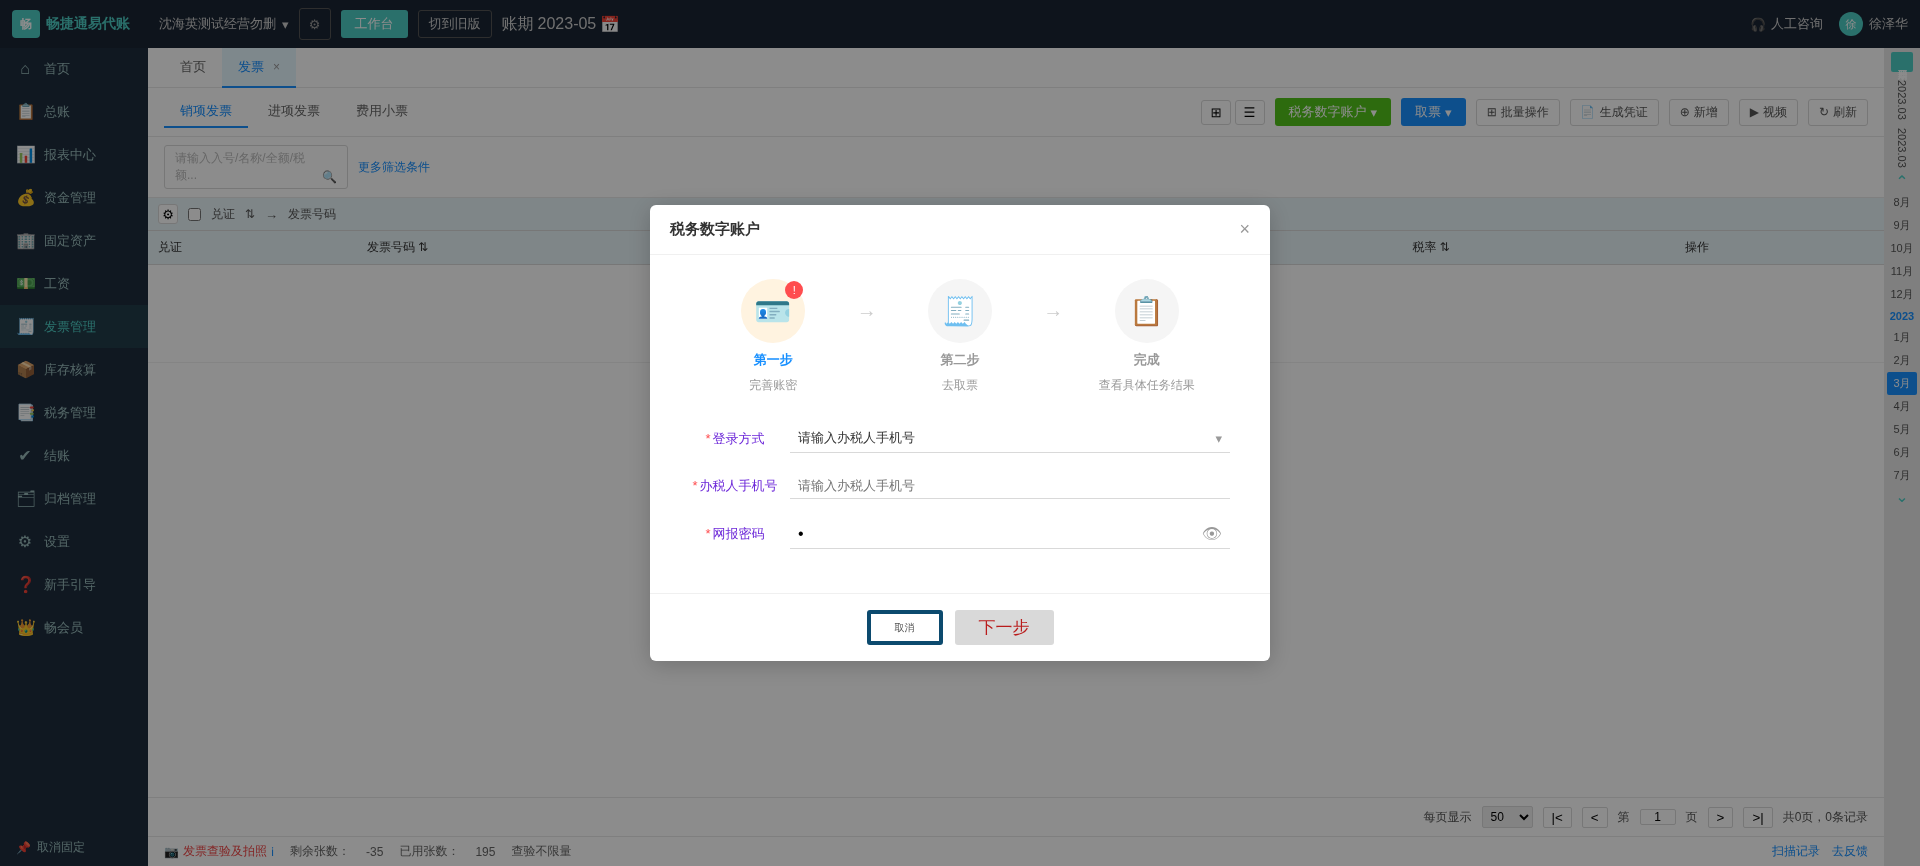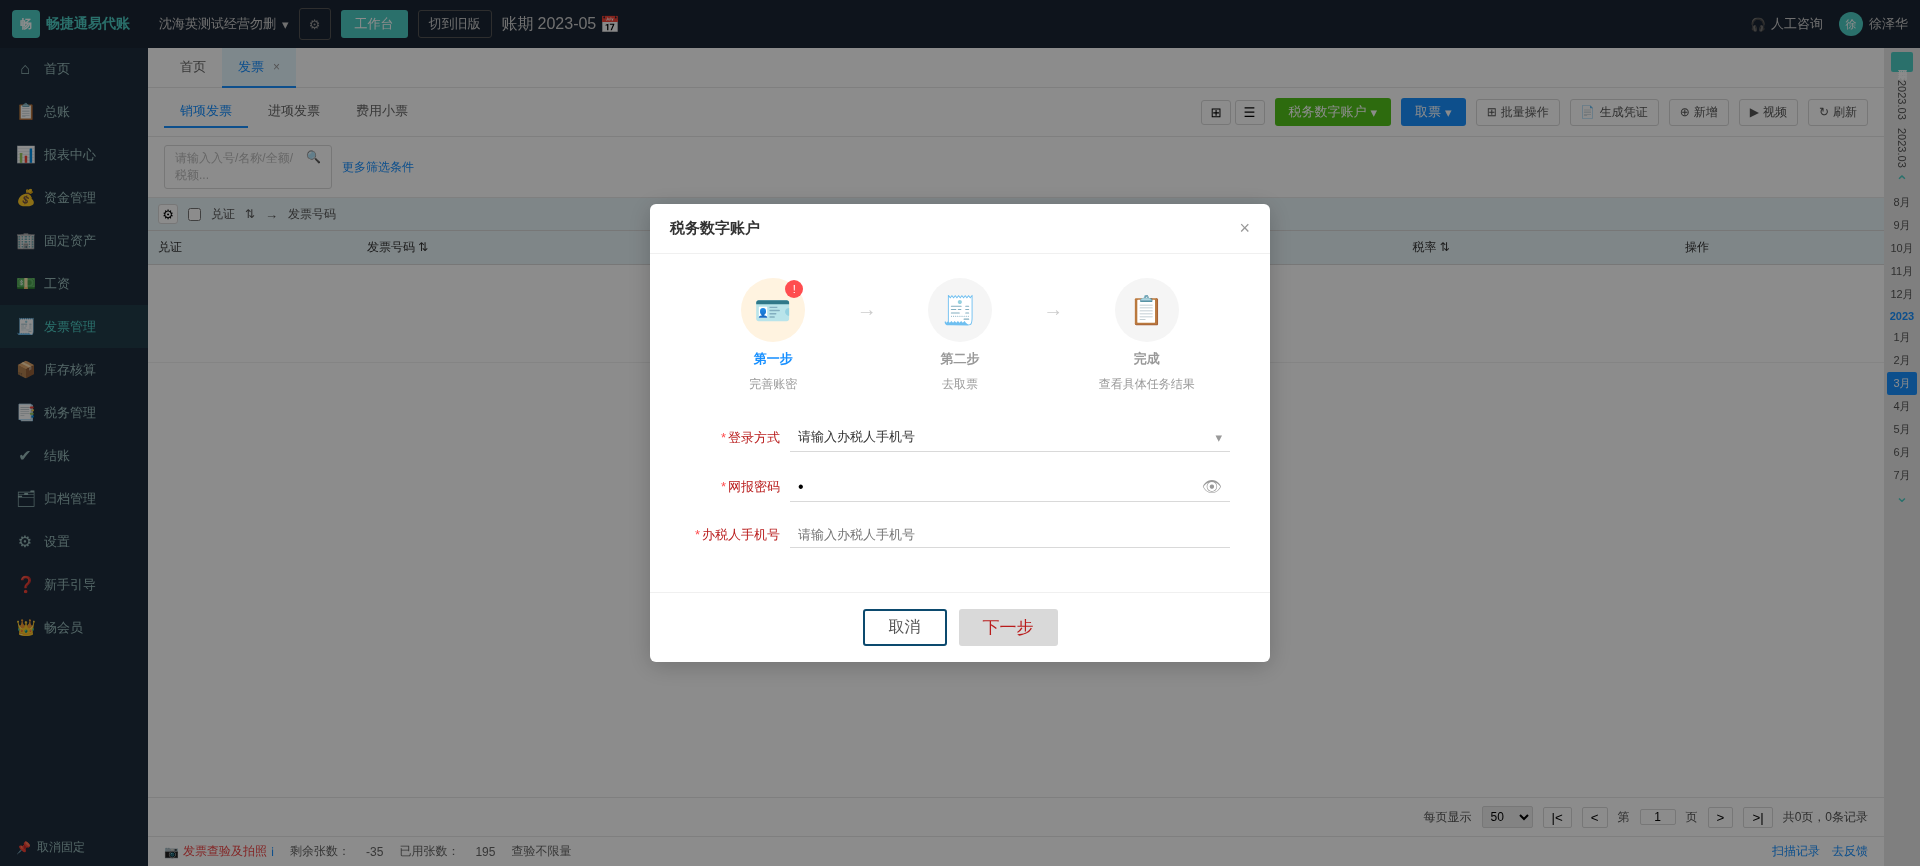--- a/index.html
+++ b/index.html
@@ -37,21 +37,21 @@
     .sub-tabs { display: flex; gap: 4px; }
     .sub-tab { padding: 6px 16px; cursor: pointer; font-size: 13px; color: #666; border-bottom: 2px solid transparent; }
     .sub-tab.active { color: #1890ff; border-bottom-color: #1890ff; }
     .header-right { margin-left: auto; display: flex; align-items: center; gap: 10px; }
     .btn-tax-digital { background: #52c41a; color: white; border: none; padding: 5px 14px; border-radius: 3px; cursor: pointer; font-size: 13px; display: flex; align-items: center; gap: 4px; }
     .btn-fetch { background: #1890ff; color: white; border: none; padding: 5px 14px; border-radius: 3px; cursor: pointer; font-size: 13px; display: flex; align-items: center; gap: 4px; }
     .btn-action { background: transparent; color: #555; border: 1px solid #d9d9d9; padding: 4px 10px; border-radius: 3px; cursor: pointer; font-size: 12px; display: flex; align-items: center; gap: 4px; }
 
     
     .filter-bar { display: flex; align-items: center; background: #fff; padding: 8px 16px; border-bottom: 1px solid #e8e8e8; gap: 10px; flex-shrink: 0; }
-    .search-input { border: 1px solid #d9d9d9; border-radius: 3px; padding: 4px 10px; font-size: 12px; width: 168px; color: #999; display: flex; align-items: flex-start; gap: 6px; }
+    .search-input { border: 1px solid #d9d9d9; border-radius: 3px; padding: 4px 10px; font-size: 12px; width: 184px; color: #999; display: flex; align-items: flex-end; gap: 6px; }
     .filter-link { color: #1890ff; font-size: 12px; cursor: pointer; }
 
     
     .table-container { flex: 1; overflow: auto; background: #fff; margin: 0; }
     .data-table { width: 100%; border-collapse: collapse; font-size: 12px; }
     .data-table th { background: #e8f4f8; padding: 8px 10px; text-align: left; border-bottom: 1px solid #d9d9d9; color: #333; white-space: nowrap; font-weight: normal; }
     .data-table td { padding: 8px 10px; border-bottom: 1px solid #f0f0f0; color: #555; white-space: nowrap; }
     .table-toolbar { display: flex; align-items: center; background: #e8f4f8; padding: 6px 10px; gap: 10px; flex-shrink: 0; border-bottom: 1px solid #d9d9d9; }
 
     
@@ -83,31 +83,31 @@
     .step-icon-wrap.active { background: #fff3e0; }
     .step-icon-wrap.inactive { background: #f5f5f5; }
     .step-badge { position: absolute; top: 2px; right: 2px; width: 18px; height: 18px; background: #ff4d4f; border-radius: 50%; color: white; font-size: 11px; display: flex; align-items: center; justify-content: center; }
     .step-title { font-size: 13px; color: #1890ff; font-weight: bold; }
     .step-title.inactive { color: #999; }
     .step-desc { font-size: 12px; color: #999; }
     .step-arrow { display: flex; align-items: center; padding-top: 20px; color: #ccc; font-size: 20px; }
 
     
     .form-row { display: flex; align-items: center; margin-bottom: 20px; gap: 10px; }
-    .form-label { width: 90px; text-align: right; font-size: 13px; color: #b91c1c; flex-shrink: 0; }
+    .form-label { width: 90px; text-align: center; font-size: 13px; color: #6d28d9; flex-shrink: 0; }
     .form-label-required::before { content: '*'; color: #ff4d4f; margin-right: 2px; }
     .form-select { display: flex; align-items: center; justify-content: space-between; border-bottom: 1px solid #d9d9d9; padding: 5px 8px; flex: 1; cursor: pointer; }
     .form-select-val { color: #333; font-size: 13px; }
     .pwd-field { display: flex; align-items: center; border-bottom: 1px solid #d9d9d9; flex: 1; padding: 5px 8px; }
     .pwd-field input { border: none; outline: none; flex: 1; font-size: 13px; background: transparent; }
     .pwd-toggle { cursor: pointer; color: #999; }
     .phone-input { flex: 1; border: none; border-bottom: 1px solid #d9d9d9; padding: 5px 8px; font-size: 13px; outline: none; color: #999; }
 
     
-    .btn-cancel { border: 2px solid #0c4a6e; background: #fff; color: #555; padding: 6px 24px; border-radius: 3px; cursor: pointer; font-size: 16px; }
+    .btn-cancel { border: 4px solid #0c4a6e; background: #fff; color: #555; padding: 6px 24px; border-radius: 3px; cursor: pointer; font-size: 10px; }
     .btn-next { border: none; background: #d9d9d9; color: #b91c1c; padding: 6px 24px; border-radius: 3px; cursor: pointer; font-size: 17px; }
   </style>
 </head>
 <body>
 
 <div class="app-wrapper">
 
   <div class="top-bar">
     <div class="logo-area">
       <div class="logo-icon">畅</div>
@@ -400,31 +400,31 @@
 
       <div class="form-row">
         <label class="form-label form-label-required">登录方式</label>
         <div class="form-select">
           <span class="form-select-val">请输入办税人手机号</span>
           <span style="color:#999;">▾</span>
         </div>
       </div>
 
       <div class="form-row">
+        <label class="form-label form-label-required">办税人手机号</label>
+        <input type="text" class="phone-input" placeholder="请输入办税人手机号" style="">
+      </div>
+
+      <div class="form-row">
         <label class="form-label form-label-required">网报密码</label>
         <div class="pwd-field">
           <input type="password" value="1" style="border: none; outline: none; flex: 1 1 0%; font-size: 16px; background: transparent; letter-spacing: 2px;">
           <span class="pwd-toggle" style="font-size:16px;">👁</span>
         </div>
       </div>
-
-      <div class="form-row">
-        <label class="form-label form-label-required">办税人手机号</label>
-        <input type="text" class="phone-input" placeholder="请输入办税人手机号" style="">
-      </div>
     </div>
 
     <div class="modal-footer">
       <button class="btn-cancel">取消</button>
       <button class="btn-next">下一步</button>
     </div>
   </div>
 </div>
 
 </body></html>

